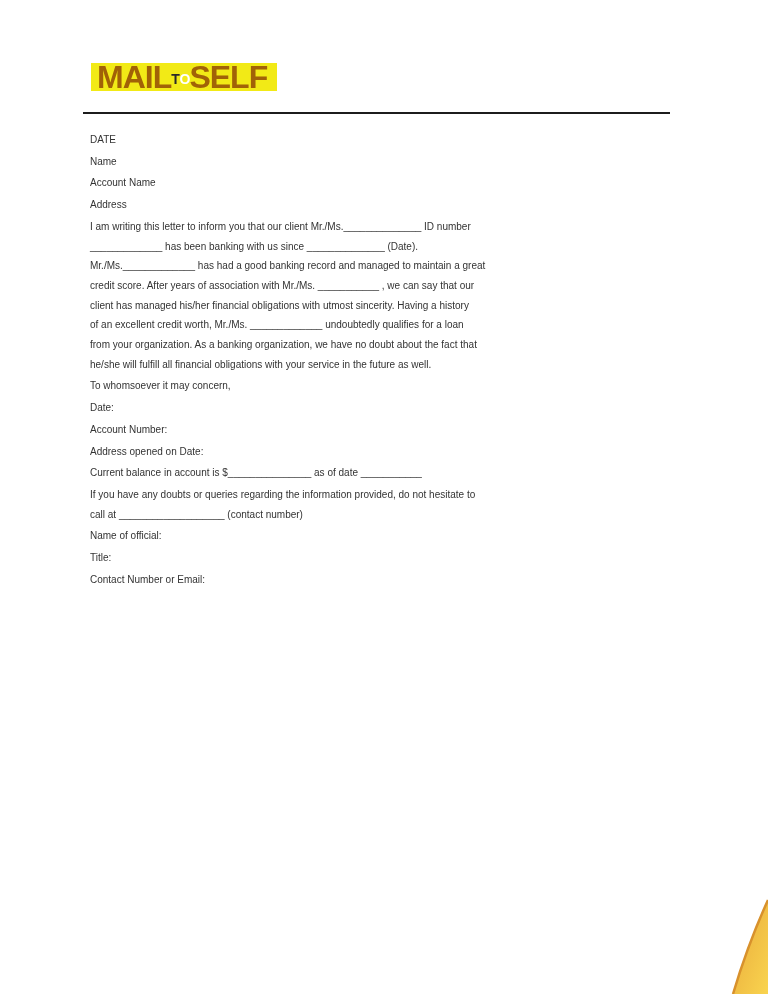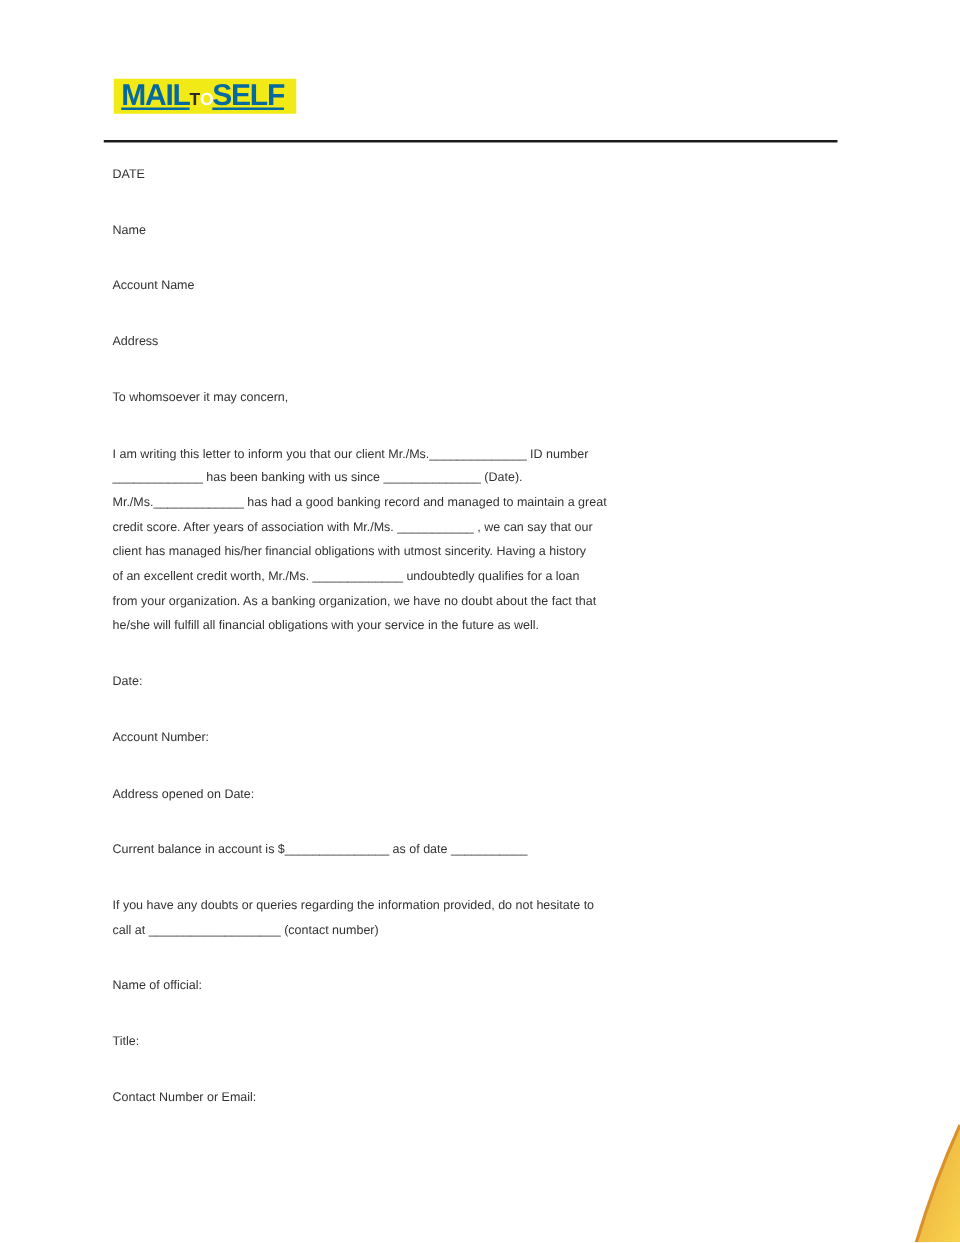--- a/index.html
+++ b/index.html
@@ -20,26 +20,25 @@
     position: absolute;
     left: 91px; top: 63px;
     height: 28px;
     background: #f2ea16;
     display: inline-flex;
     align-items: center;
     padding: 0 10px 0 6px;
     white-space: nowrap;
   }
   .logo .big {
-    font-size: 24px;
+    font-size: 32px;
     font-weight: 900;
     letter-spacing: -1px;
-    color: #0369a1;
+    color: #a16207;
     line-height: 1;
-    text-decoration: underline;
   }
   .logo .to {
     font-size: 14px;
     font-weight: 700;
     line-height: 1;
     margin: 4px -1px 0 0px;
   }
   .logo .to-t { color: #2a2a2a; }
   .logo .to-o { color: #ffffff; }
 
@@ -53,21 +52,21 @@
 
   
   .letter {
     position: absolute;
     left: 90px; top: 130px;
     width: 600px;
     color: #333333;
     font-size: 10px;
     line-height: 19.7px;
   }
-  .block + .block { margin-top: 25px; }
+  .block + .block { margin-top: 2px; }
   .line { white-space: nowrap; }
 
   
   .corner-decor {
     position: absolute;
     right: 0; bottom: 0;
     width: 60px; height: 110px;
     pointer-events: none;
   }
 </style>
@@ -83,32 +82,32 @@
   </div>
 
   <div class="divider"></div>
 
   <div class="letter">
 
     <div class="block line">DATE</div>
     <div class="block line">Name</div>
     <div class="block line">Account Name</div>
     <div class="block line">Address</div>
-    <div class="block line">To whomsoever it may concern,</div>
-
     <div class="block">
       <div class="line">I am writing this letter to inform you that our client Mr./Ms.______________ ID number</div>
       <div class="line">_____________ has been banking with us since ______________ (Date).</div>
       <div class="line">Mr./Ms._____________ has had a good banking record and managed to maintain a great</div>
       <div class="line">credit score. After years of association with Mr./Ms. ___________ , we can say that our</div>
       <div class="line">client has managed his/her financial obligations with utmost sincerity. Having a history</div>
       <div class="line">of an excellent credit worth, Mr./Ms. _____________ undoubtedly qualifies for a loan</div>
       <div class="line">from your organization. As a banking organization, we have no doubt about the fact that</div>
       <div class="line">he/she will fulfill all financial obligations with your service in the future as well.</div>
     </div>
+
+    <div class="block line">To whomsoever it may concern,</div>
 
     <div class="block line">Date:</div>
     <div class="block line">Account Number:</div>
     <div class="block line">Address opened on Date:</div>
     <div class="block line">Current balance in account is $_______________ as of date ___________</div>
 
     <div class="block">
       <div class="line">If you have any doubts or queries regarding the information provided, do not hesitate to</div>
       <div class="line">call at ___________________ (contact number)</div>
     </div>

